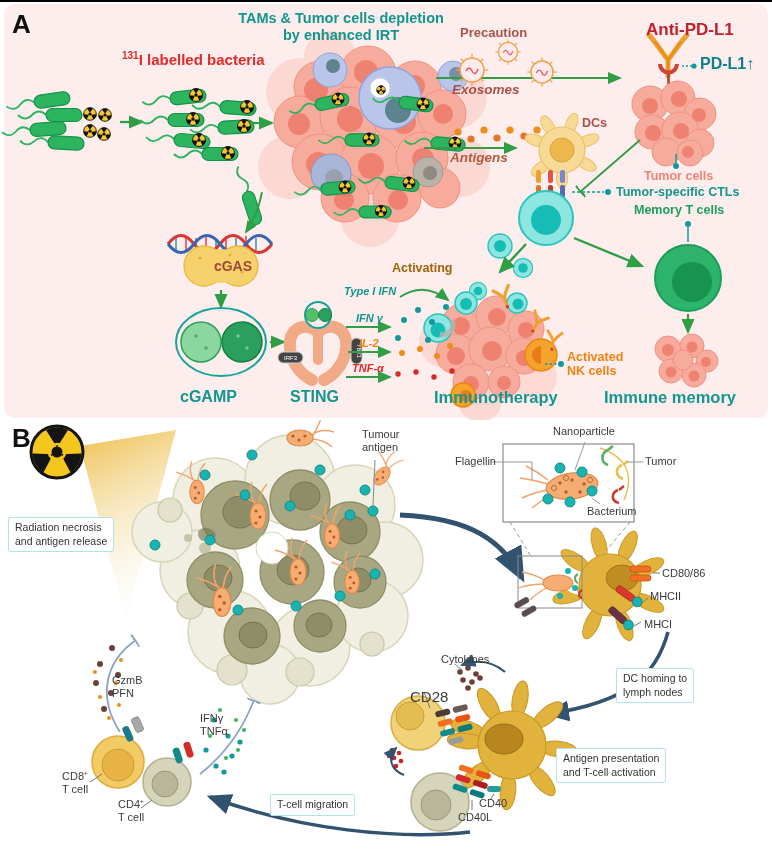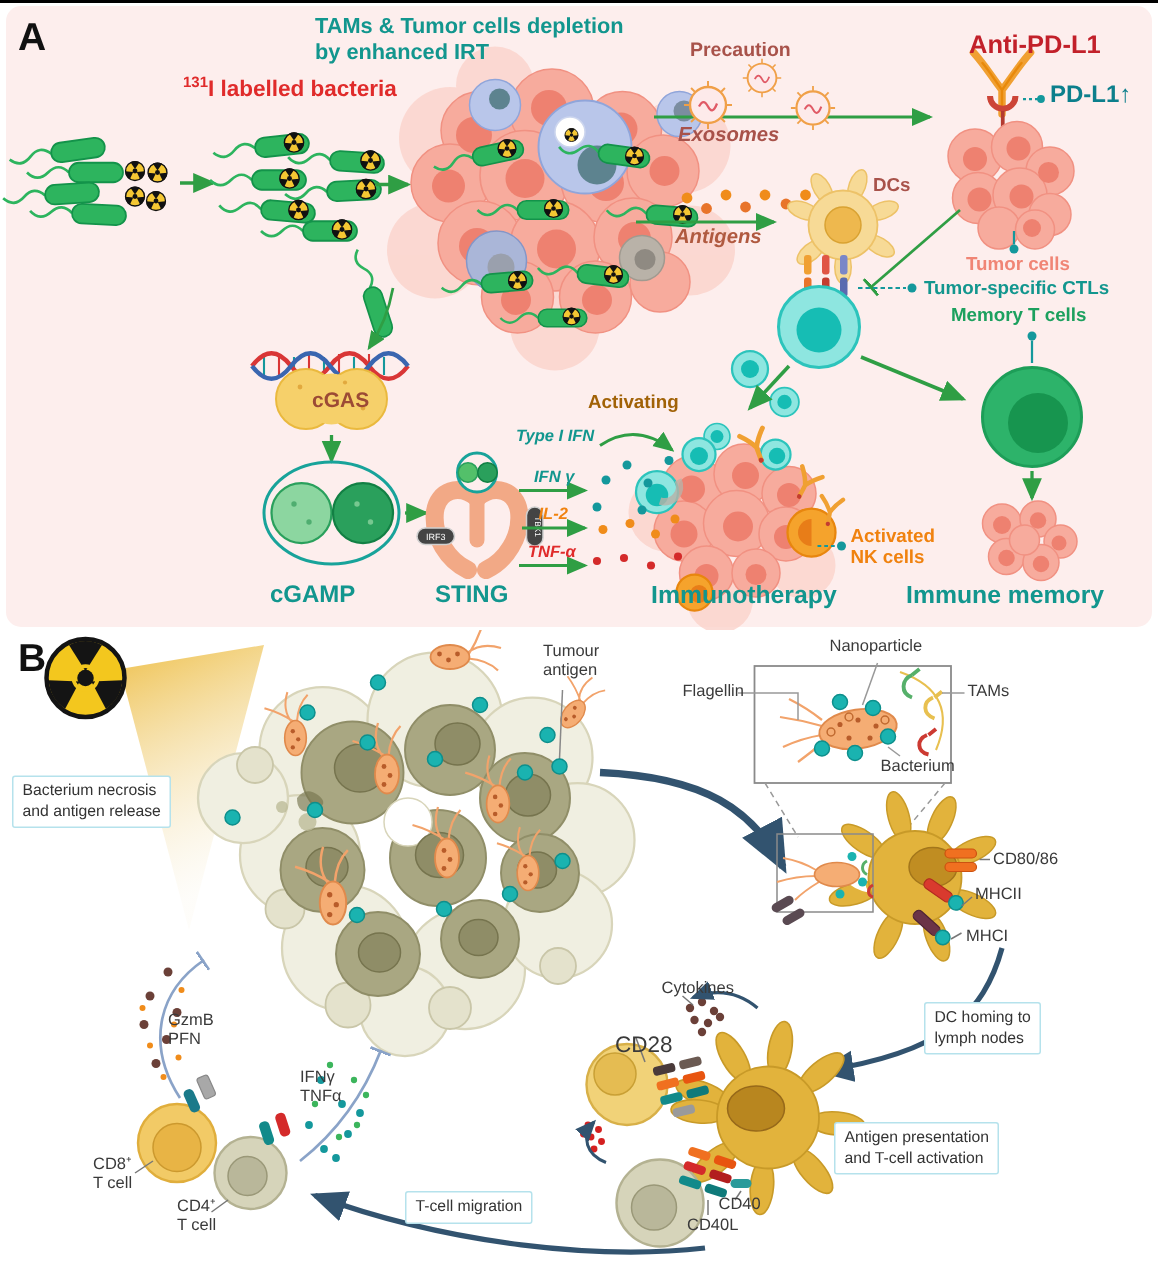--- a/index.html
+++ b/index.html
@@ -11,21 +11,21 @@
   .lbl{position:absolute;white-space:pre-line;line-height:1.15;font-family:"Liberation Sans",sans-serif}
   .b{font-weight:bold}.i{font-style:italic}
   .teal{color:#12968e}.red{color:#e02b2b}.dkred{color:#c2202a}.brown{color:#a8524a}
   .brick{color:#b05a40}.orange{color:#f0820f}.green{color:#a16207}.salmon{color:#f08575}
   .memgreen{color:#1ca05e}.pdteal{color:#0c7f8c}.cgastxt{color:#9c4a35}
   .ink{color:#3a3a3a;font-weight:normal}
   .panel-letter{font-size:26px;font-weight:bold;color:#111}
   .note{position:absolute;background:#fff;border:1px solid #b5e2ec;border-radius:2px;
         padding:3px 6px;font-size:10.5px;color:#333;white-space:pre-line;line-height:1.3;
         font-family:"Liberation Sans",sans-serif}
-  .ctr{text-align:left}
+  .ctr{text-align:center}
 </style>
 </head>
 <body>
 
 <div class="stage">
 <div class="panelA-bg"></div>
 
 <svg class="layer" style="top:0" width="772" height="418" viewBox="0 0 772 418">
   <defs>
     <marker id="ah" markerWidth="9" markerHeight="8" refX="6" refY="3" orient="auto">
@@ -776,27 +776,27 @@
 <div class="lbl b i orange" style="left:359px;top:335px;font-size:11px">IL-2</div>
 <div class="lbl b i red" style="left:352px;top:360px;font-size:11px">TNF-α</div>
 <div class="lbl b orange" style="left:567px;top:348px;font-size:12.5px">Activated
 NK cells</div>
 <div class="lbl b teal" style="left:180px;top:386px;font-size:16px">cGAMP</div>
 <div class="lbl b teal" style="left:290px;top:386px;font-size:16px">STING</div>
 <div class="lbl b teal" style="left:434px;top:386px;font-size:16.5px">Immunotherapy</div>
 <div class="lbl b teal" style="left:604px;top:386px;font-size:16.5px">Immune memory</div>
 
 <div class="lbl panel-letter" style="left:12px;top:422px">B</div>
-<div class="note" style="left:8px;top:515px">Bacterium necrosis
+<div class="note" style="left:8px;top:515px">Radiation necrosis
 and antigen release</div>
 <div class="lbl ink" style="left:362px;top:426px;font-size:11px">Tumour
 antigen</div>
 <div class="lbl ink" style="left:553px;top:423px;font-size:11px">Nanoparticle</div>
 <div class="lbl ink" style="left:455px;top:453px;font-size:11px">Flagellin</div>
-<div class="lbl ink" style="left:645px;top:453px;font-size:11px">TAMs</div>
+<div class="lbl ink" style="left:645px;top:453px;font-size:11px">Tumor</div>
 <div class="lbl ink" style="left:587px;top:503px;font-size:11px">Bacterium</div>
 <div class="lbl ink" style="left:662px;top:565px;font-size:11px">CD80/86</div>
 <div class="lbl ink" style="left:650px;top:588px;font-size:11px">MHCII</div>
 <div class="lbl ink" style="left:644px;top:616px;font-size:11px">MHCI</div>
 <div class="note" style="left:616px;top:666px">DC homing to
 lymph nodes</div>
 <div class="lbl ink" style="left:441px;top:651px;font-size:11px">Cytokines</div>
 <div class="lbl ink" style="left:410px;top:686px;font-size:15px">CD28</div>
 <div class="note" style="left:556px;top:746px">Antigen presentation
 and T-cell activation</div>

